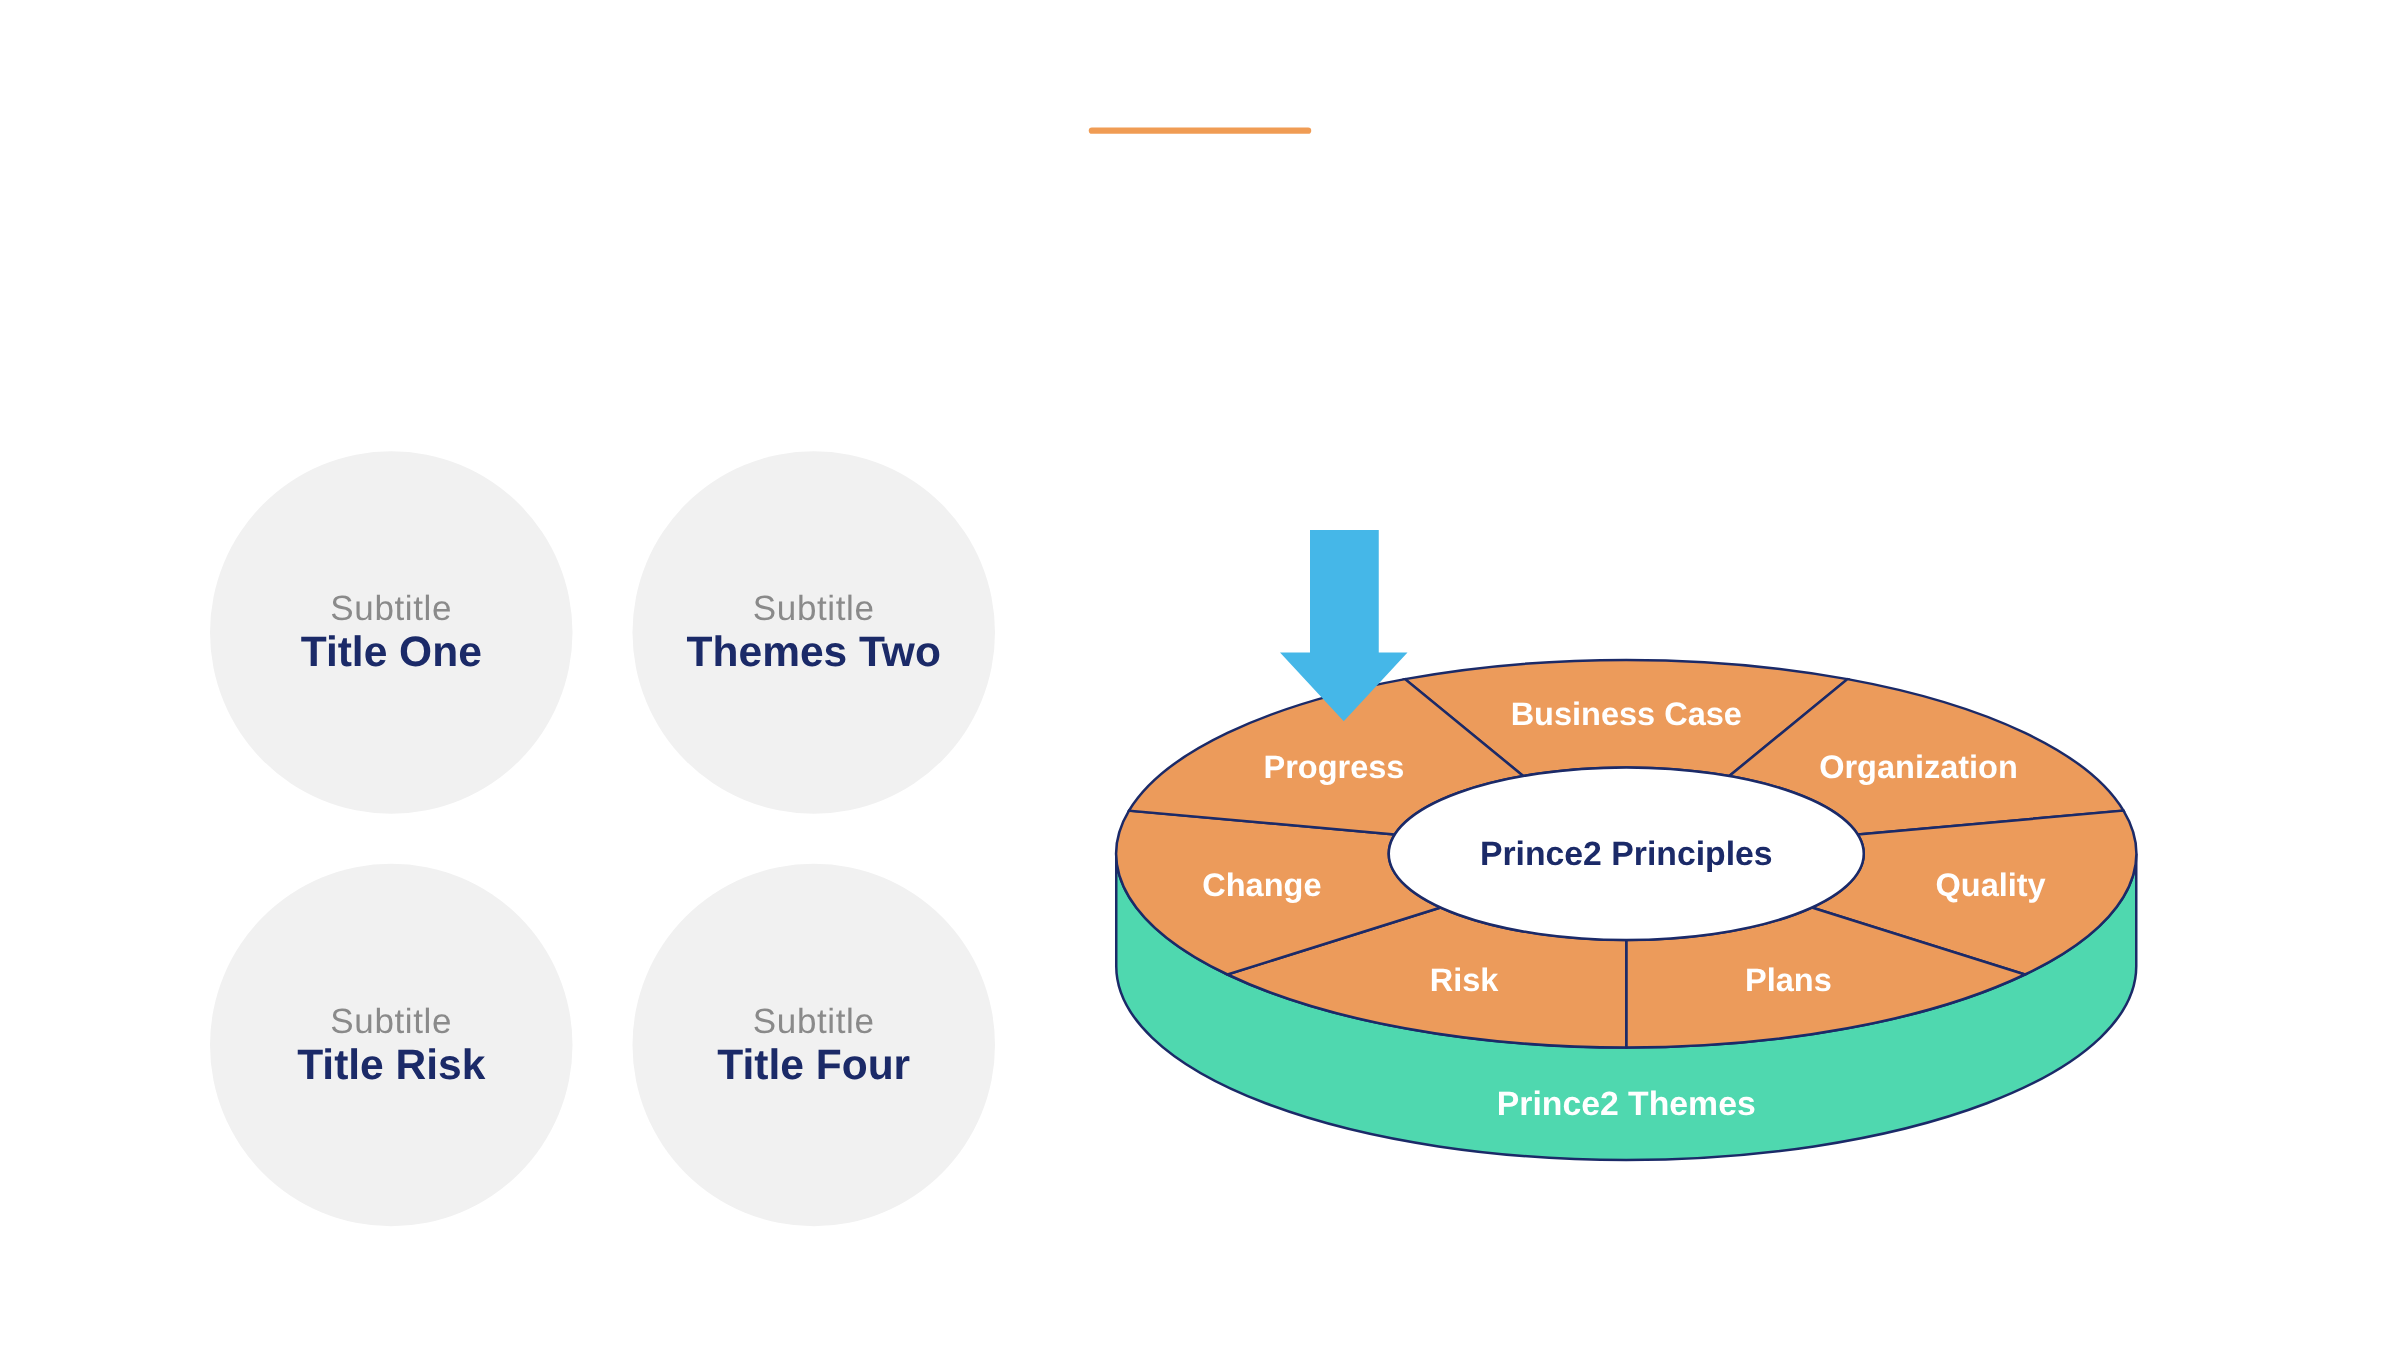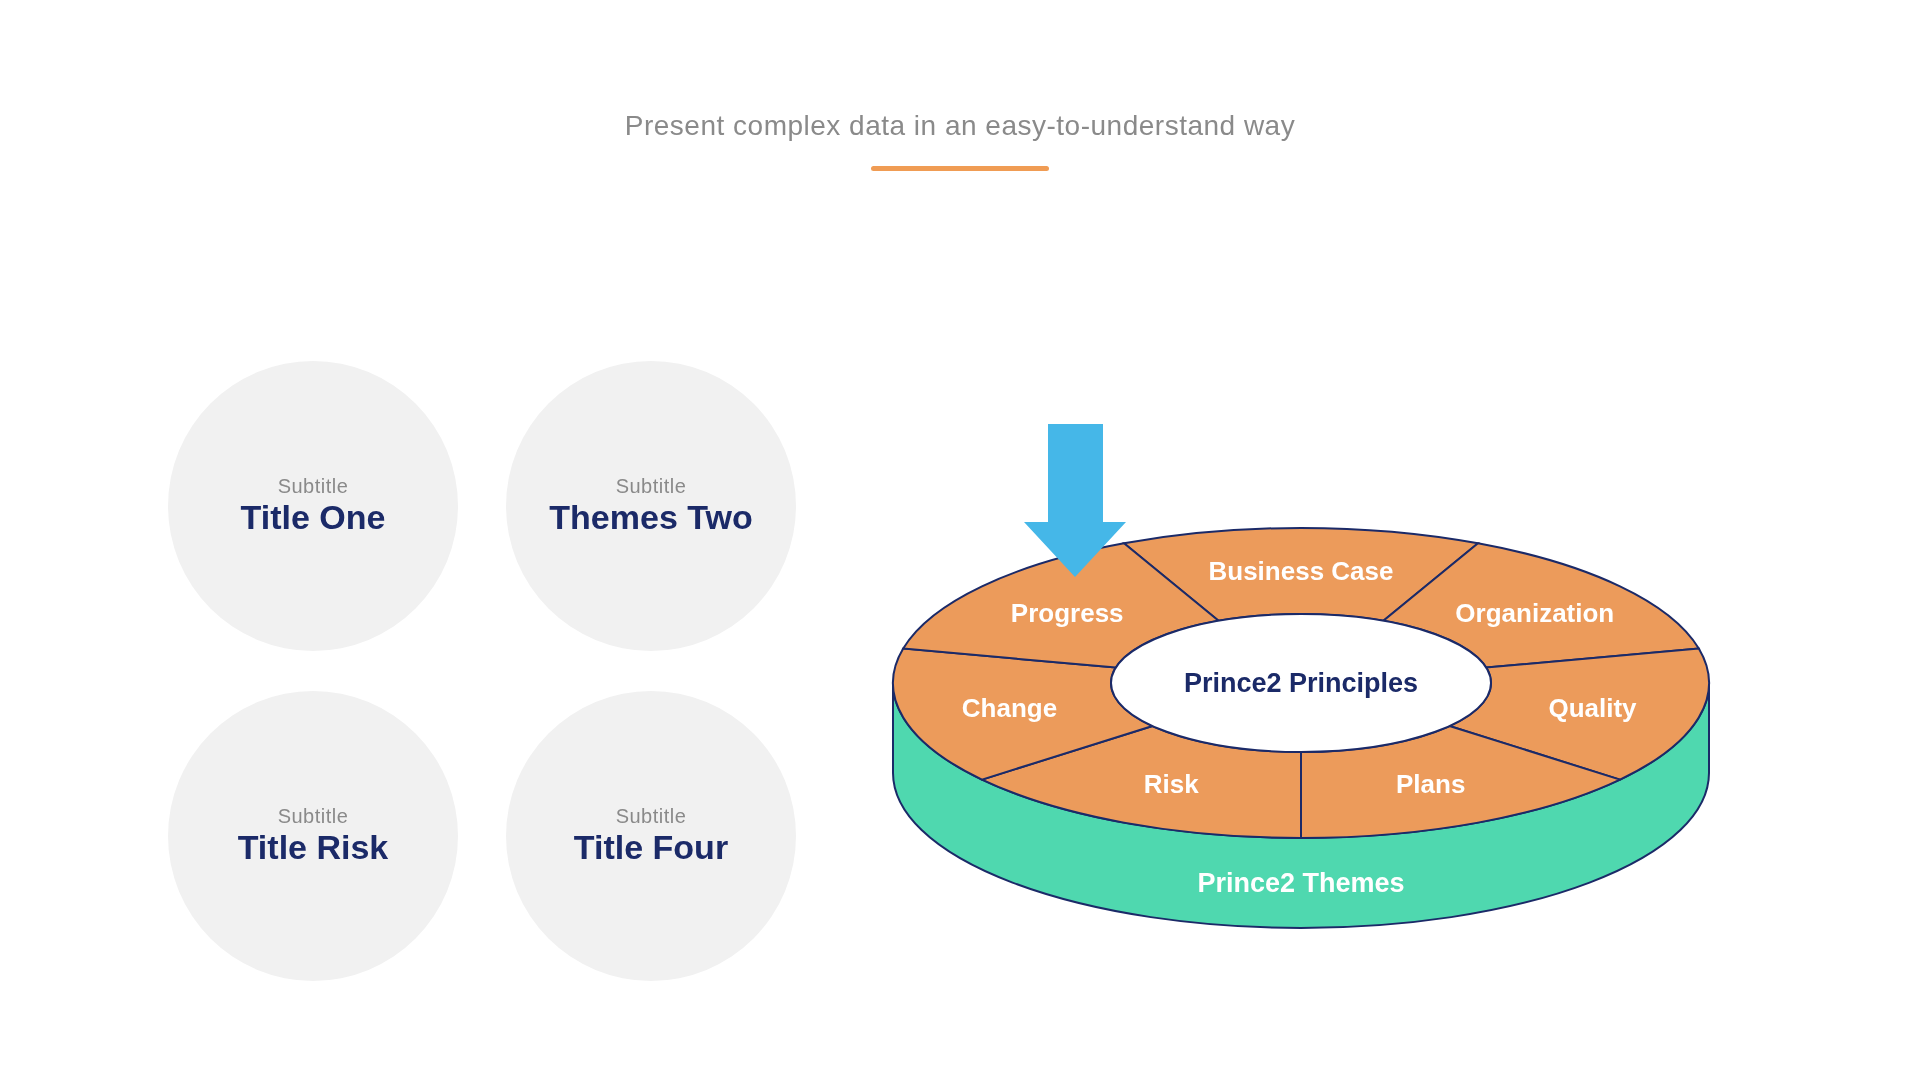--- a/index.html
+++ b/index.html
@@ -14,34 +14,33 @@
   .header{position:absolute;top:78px;left:0;width:100%;text-align:center;}
   .title{color:#1b2a68;font-size:68px;font-weight:800;letter-spacing:.5px;line-height:1.15;}
   .subtitle{color:#8a8a8a;font-size:28px;margin-top:32px;font-weight:400;letter-spacing:.5px;}
   .divider{width:178px;height:5px;background:#F09C54;border-radius:3px;margin:24px auto 0;}
 
   .circle{
     position:absolute;width:290px;height:290px;border-radius:50%;
     background:#F1F1F1;display:flex;flex-direction:column;
     align-items:center;justify-content:center;text-align:center;
   }
-  .circle .sub{color:#8a8a8a;font-size:20px;letter-spacing:.5px;}
+  .circle .sub{color:#8a8a8a;font-size:28px;letter-spacing:.5px;}
   .circle .ttl{color:#1b2a68;font-size:34px;font-weight:800;margin-top:0;}
   #c1{left:168px;top:361px;}
   #c2{left:506px;top:361px;}
   #c3{left:168px;top:691px;}
   #c4{left:506px;top:691px;}
 
   #donut-svg{position:absolute;left:0;top:0;font-family:inherit;}
 </style>
 </head>
 <body>
 
 <div class="header">
-  <p class="subtitle">Present complex data in an easy-to-understand way</p>
   <div class="divider"></div>
 </div>
 
 <div class="circle" id="c1">
   <div class="sub">Subtitle</div>
   <div class="ttl">Title One</div>
 </div>
 <div class="circle" id="c2">
   <div class="sub">Subtitle</div>
   <div class="ttl">Themes Two</div>

